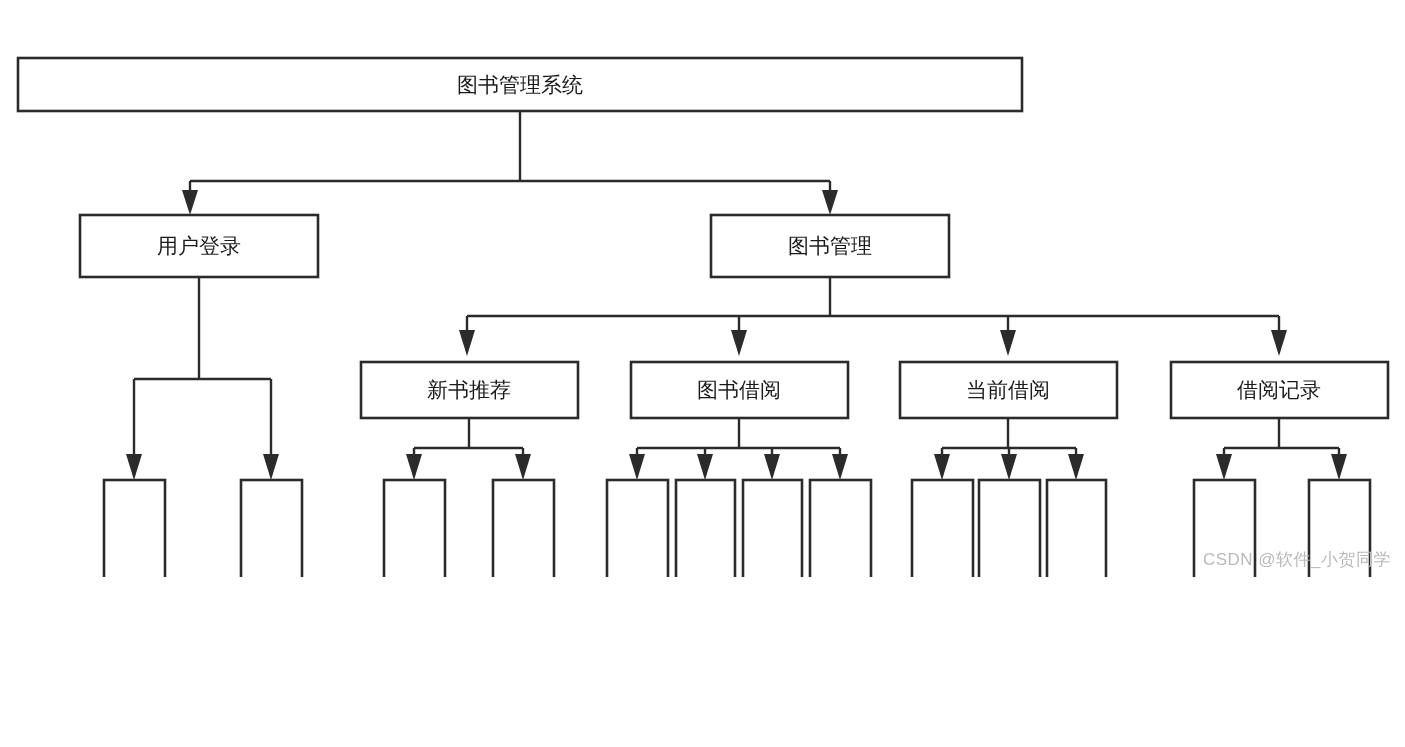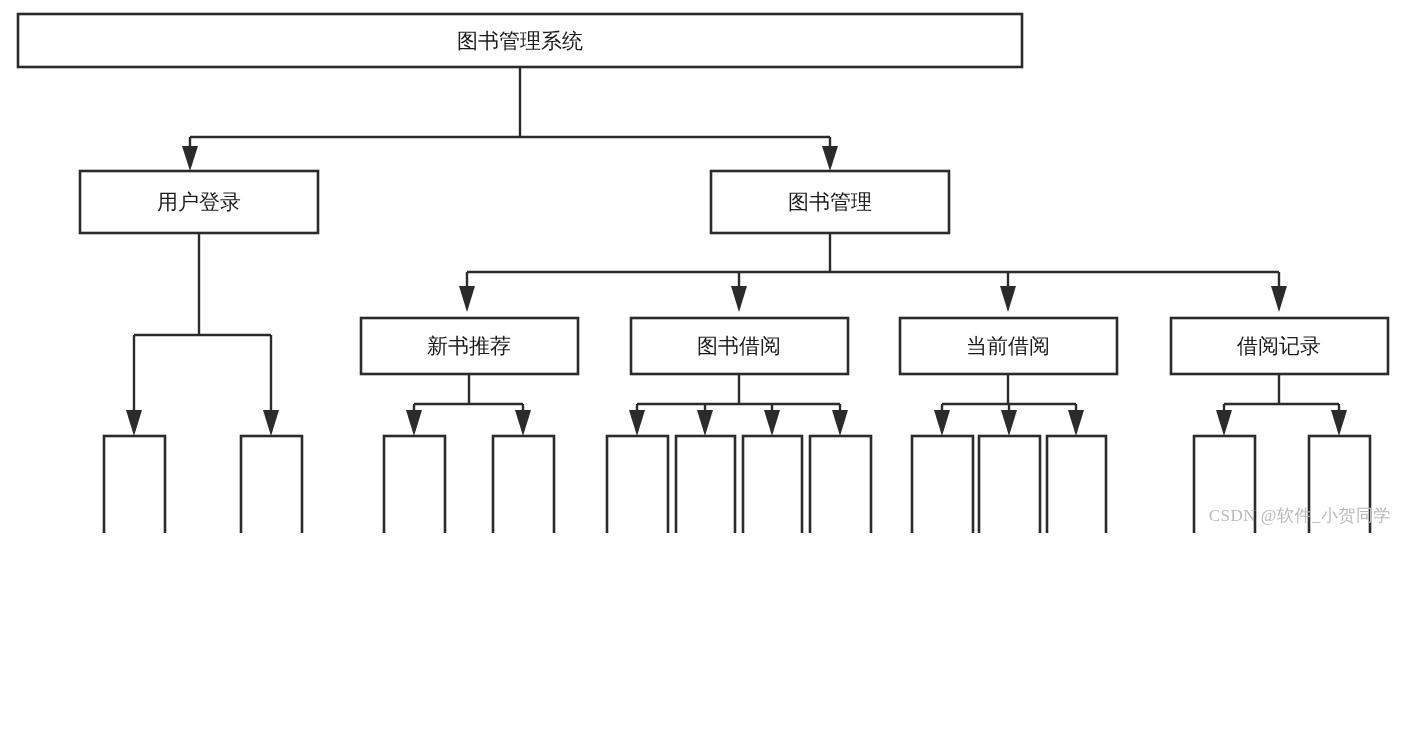--- a/index.html
+++ b/index.html
@@ -10,20 +10,21 @@
   }
   body {
     font-family: "DejaVu Sans", "Liberation Sans", sans-serif;
   }
   #diagram-root {
     position: relative;
     width: 1405px;
     height: 533px;
     background: #ffffff;
     overflow: hidden;
+    margin-top: 44px;
   }
   svg#flow-svg {
     position: absolute;
     left: 0;
     top: 0;
     width: 1405px;
     height: 747px;
     display: block;
   }
   .node-rect {
@@ -60,21 +61,21 @@
     white-space: nowrap;
     pointer-events: none;
     display: flex;
     align-items: flex-start;
     justify-content: center;
   }
   .watermark {
     position: absolute;
     right: 14px;
     bottom: 6px;
-    font-family: Liberation Serif, serif;
+    font-family: Liberation Sans, sans-serif;
     font-size: 17px;
     color: #b9b9b9;
     white-space: nowrap;
     letter-spacing: 0.5px;
   }
 </style>
 </head>
 <body>
 
 <div id="diagram-root">

